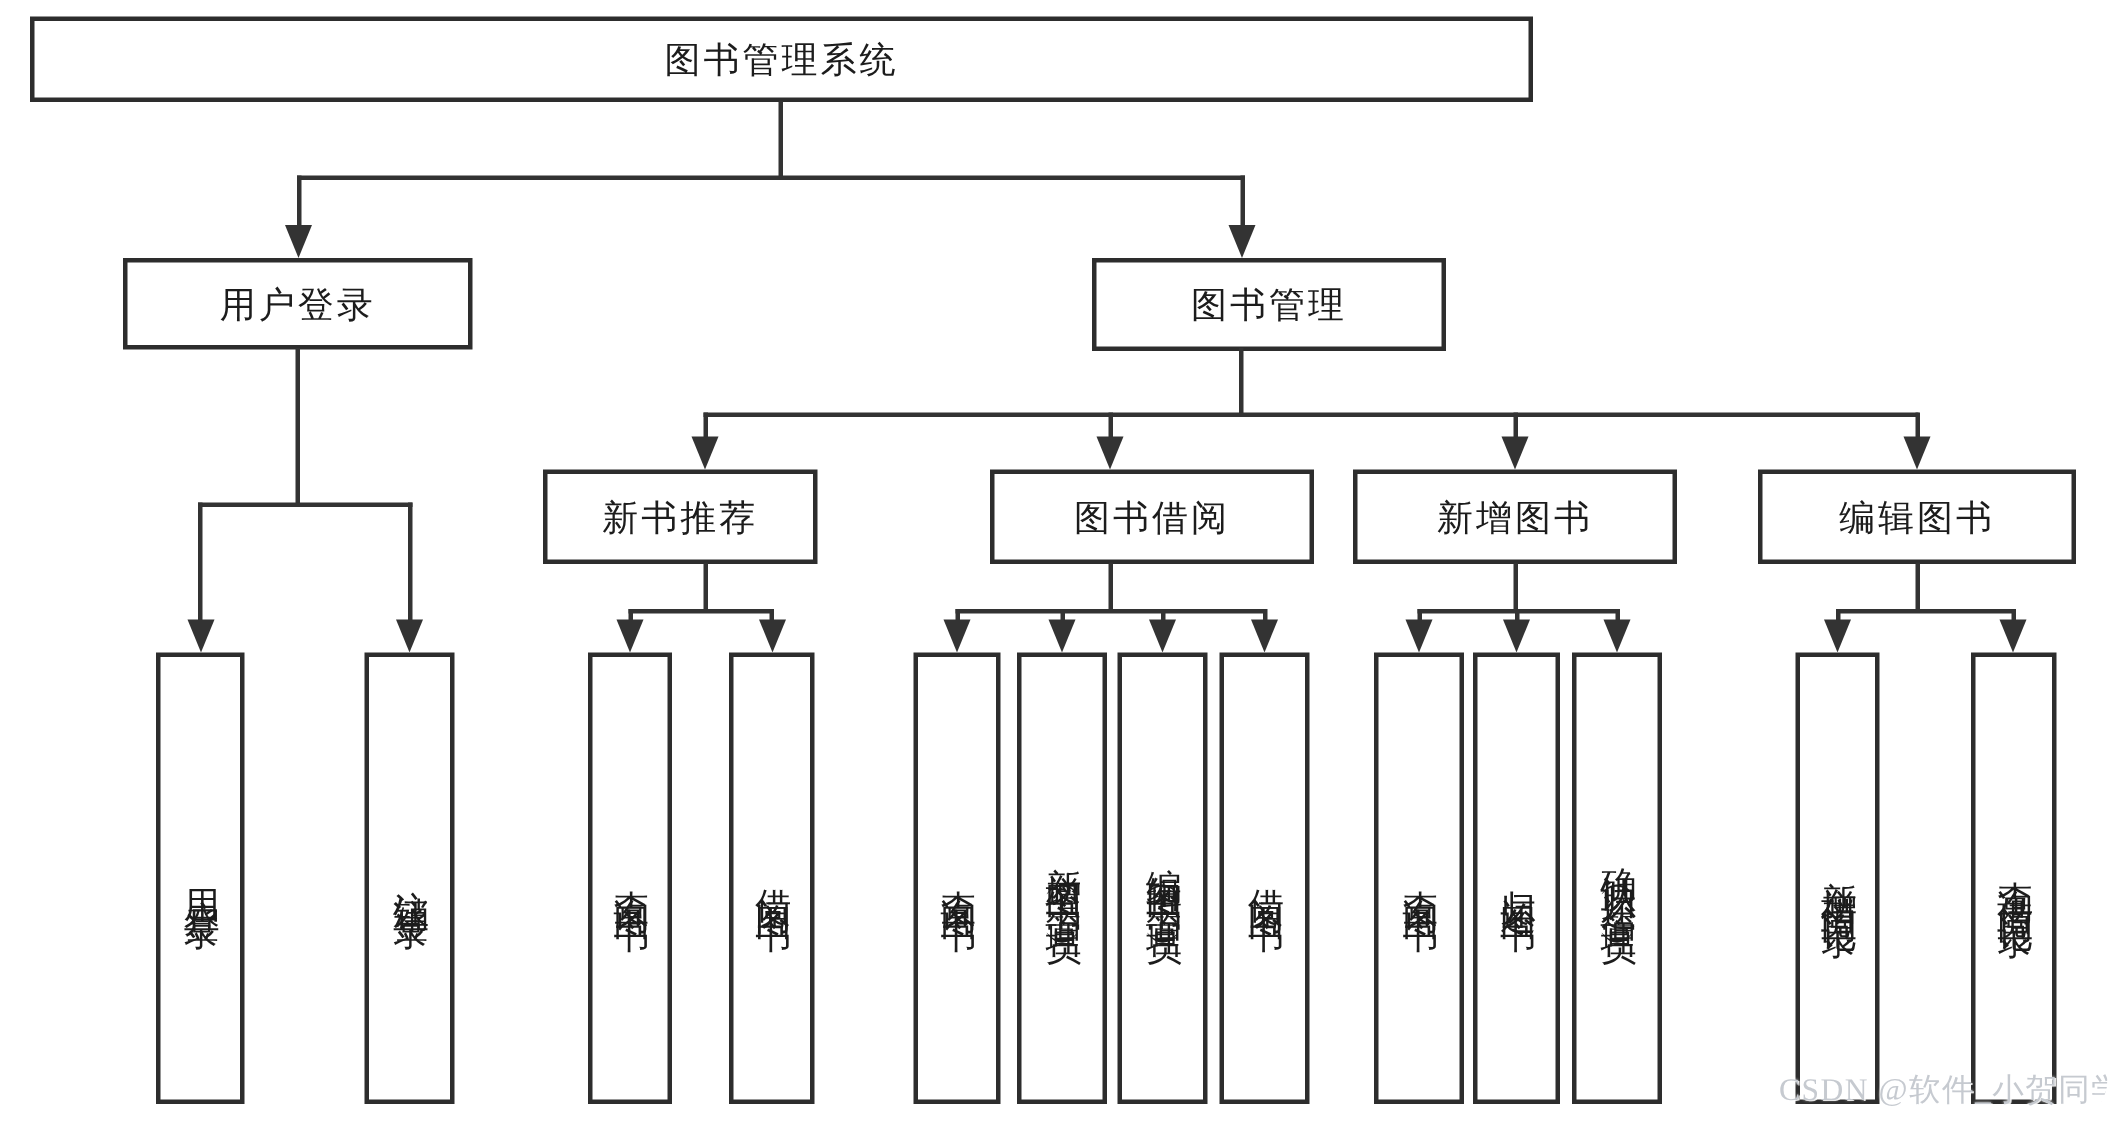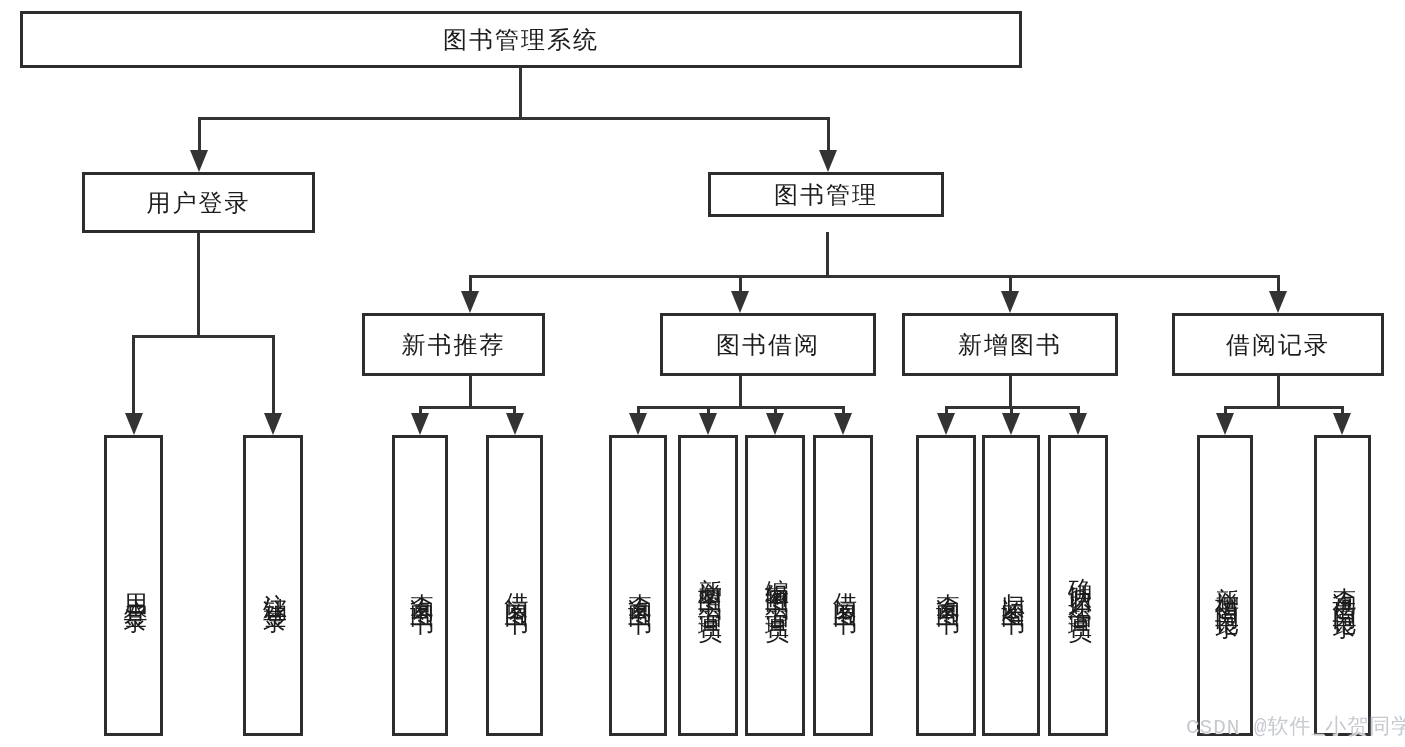--- a/index.html
+++ b/index.html
@@ -1,21 +1,22 @@
 <!DOCTYPE html>
 <html><head>
 <meta charset="utf-8">
 <style>
   html,body{margin:0;padding:0;background:#ffffff;}
   #stage{
     position:relative;
     width:1405px;height:747px;
     background:#ffffff;
-    font-family:Liberation Mono, monospace;
+    font-family:Liberation Serif, serif;
     overflow:hidden;
+    border-radius:27px;
   }
   .node{
     position:absolute;
     box-sizing:border-box;
     border:3px solid #2d2d2d;
     background:#ffffff;
     display:flex;
     align-items:center;
     justify-content:center;
     color:#1c1c1c;
@@ -62,21 +63,21 @@
   <div class="vline" style="left:519px;top:67px;height:52px;"></div>
   <div class="hline" style="left:198px;top:117px;width:632px;"></div>
   <div class="vline" style="left:198px;top:117px;height:35px;"></div>
   <div class="arrowhead" style="left:190px;top:150px;"></div>
   <div class="vline" style="left:827px;top:117px;height:35px;"></div>
   <div class="arrowhead" style="left:819px;top:150px;"></div>
 
   <div class="node" style="left:82px;top:172px;width:233px;height:61px;">
     <span class="lbl">用户登录</span>
   </div>
-  <div class="node" style="left:708px;top:172px;width:236px;height:45px;">
+  <div class="node" style="left:728px;top:172px;width:236px;height:62px;">
     <span class="lbl">图书管理</span>
   </div>
 
   <div class="vline" style="left:197px;top:232px;height:105px;"></div>
   <div class="hline" style="left:132px;top:335px;width:143px;"></div>
   <div class="vline" style="left:132px;top:335px;height:80px;"></div>
   <div class="arrowhead" style="left:125px;top:413px;"></div>
   <div class="vline" style="left:272px;top:335px;height:80px;"></div>
   <div class="arrowhead" style="left:264px;top:413px;"></div>
 
@@ -94,21 +95,21 @@
   <div class="node" style="left:362px;top:313px;width:183px;height:63px;">
     <span class="lbl">新书推荐</span>
   </div>
   <div class="node" style="left:632px;top:313px;width:216px;height:63px;margin-left:28px;">
     <span class="lbl">图书借阅</span>
   </div>
   <div class="node" style="left:902px;top:313px;width:216px;height:63px;">
     <span class="lbl">新增图书</span>
   </div>
   <div class="node" style="left:1172px;top:313px;width:212px;height:63px;">
-    <span class="lbl">借阅记录</span>
+    <span class="lbl">编辑图书</span>
   </div>
 
   <div class="vline" style="left:469px;top:375px;height:33px;"></div>
   <div class="hline" style="left:419px;top:406px;width:97px;"></div>
   <div class="vline" style="left:419px;top:406px;height:9px;"></div>
   <div class="arrowhead" style="left:411px;top:413px;"></div>
   <div class="vline" style="left:513px;top:406px;height:9px;"></div>
   <div class="arrowhead" style="left:506px;top:413px;"></div>
 
   <div class="vline" style="left:739px;top:375px;height:33px;"></div>

